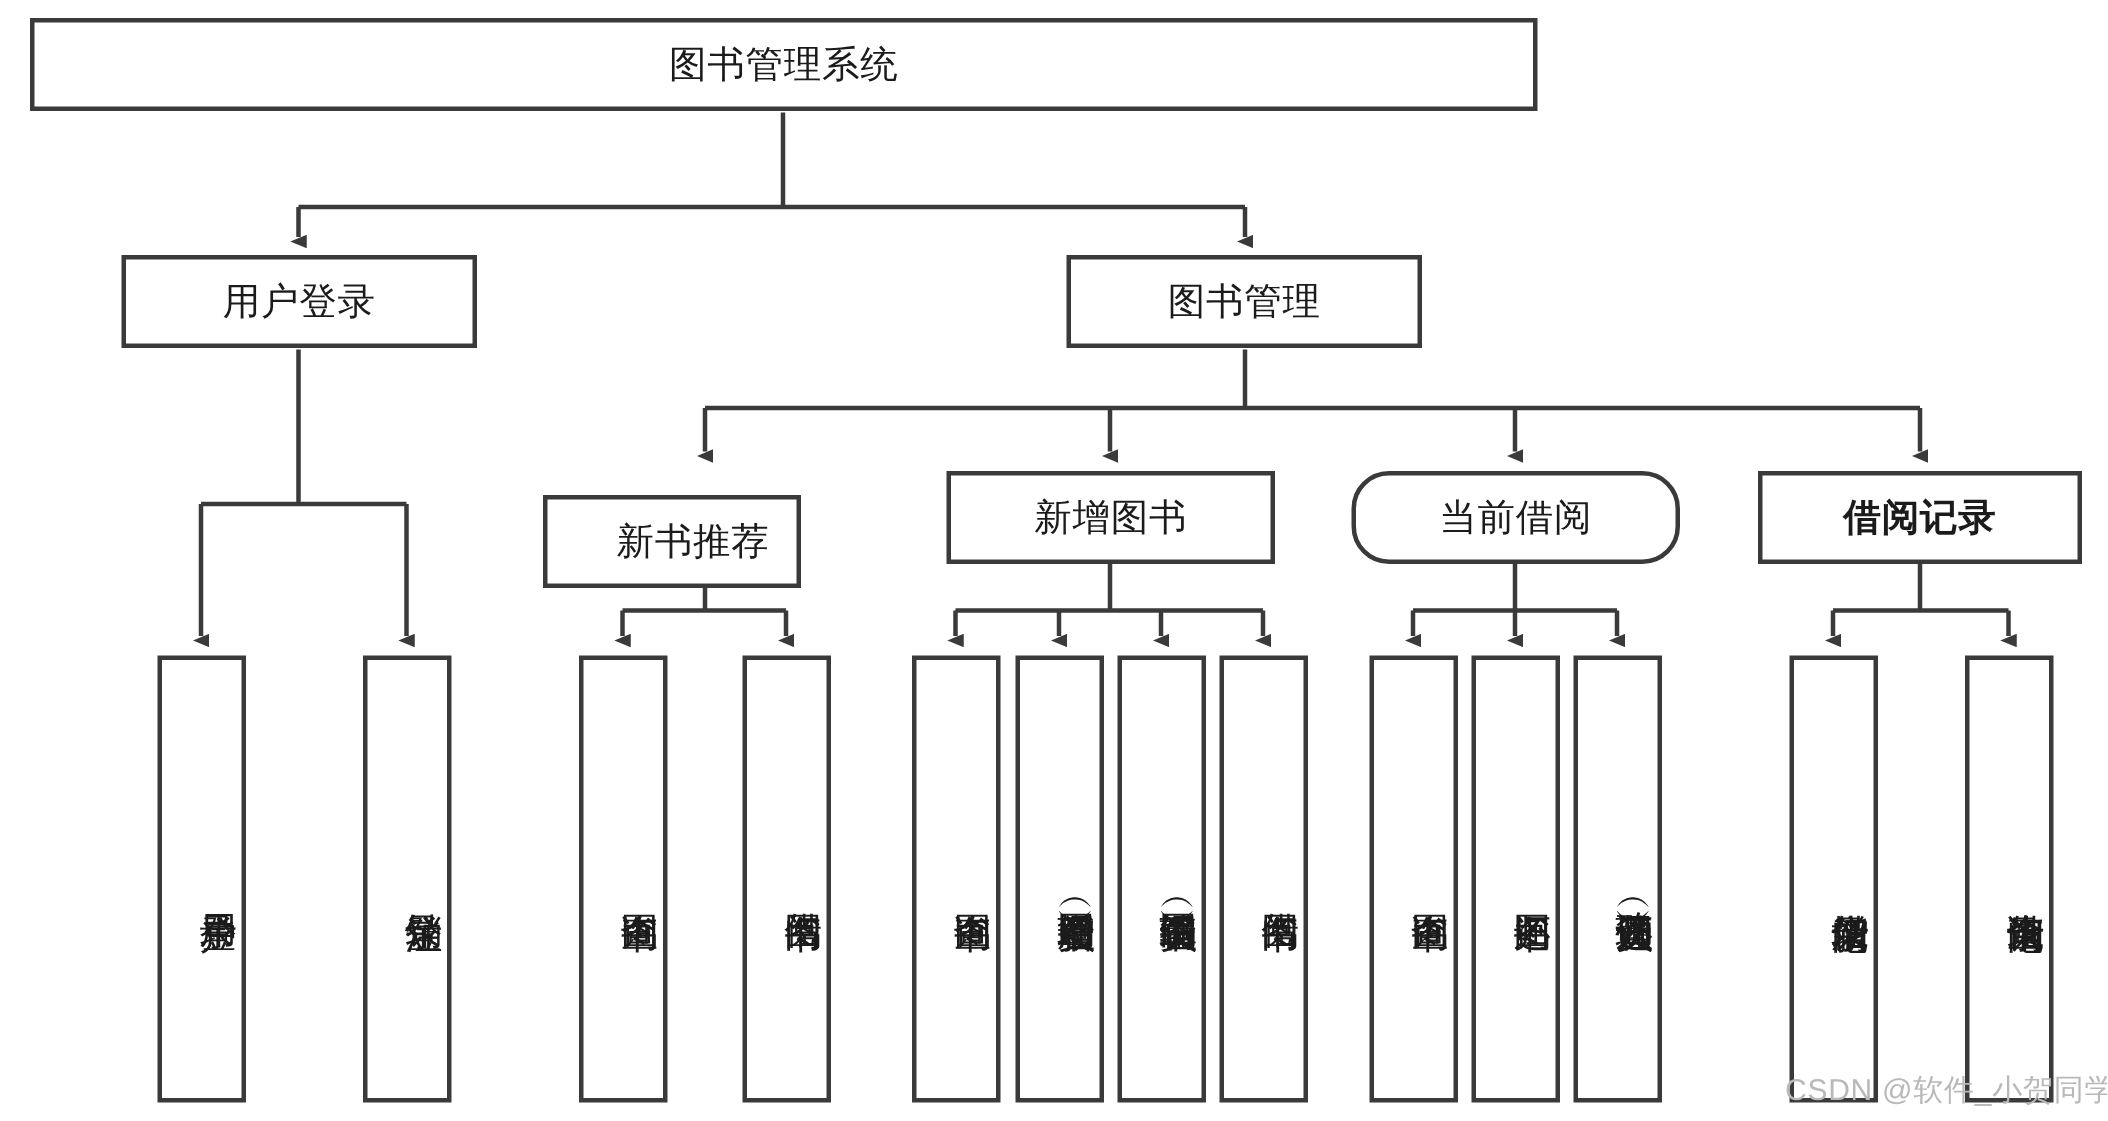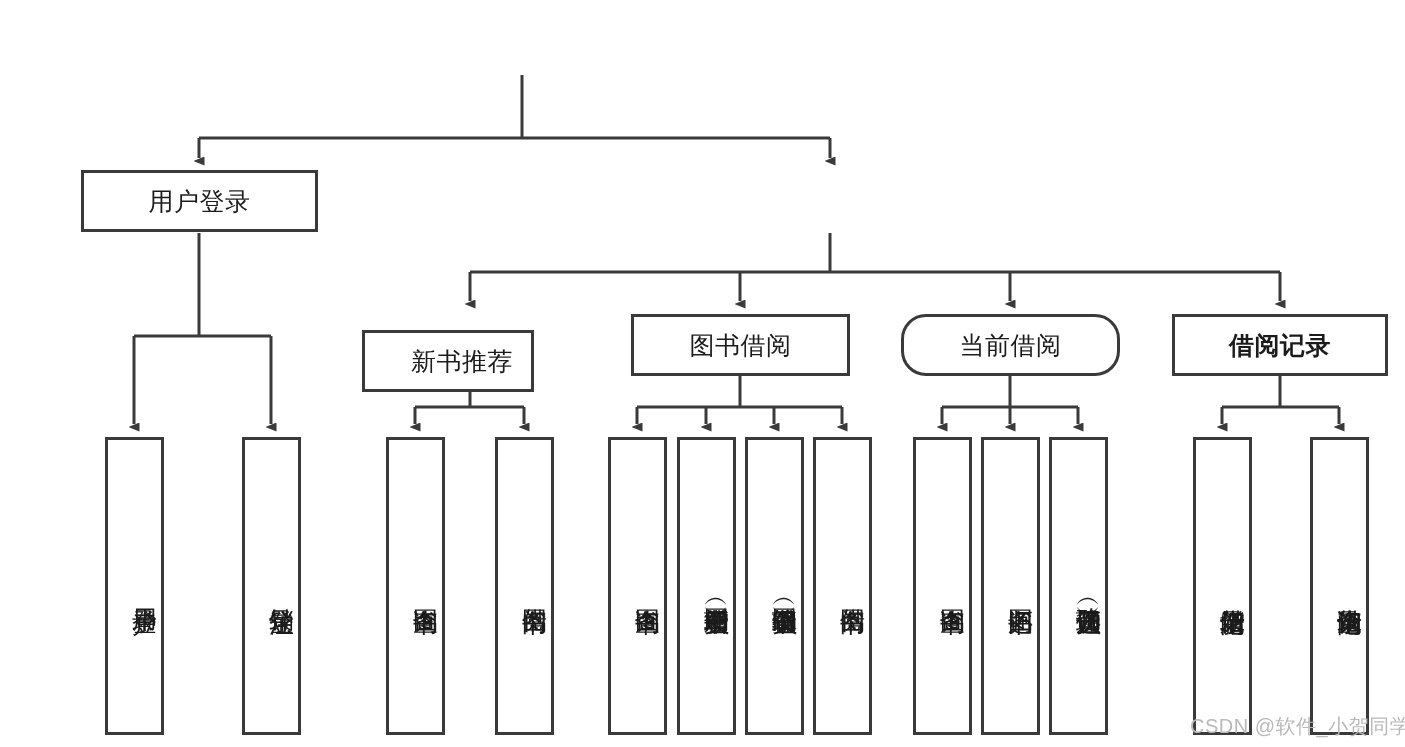--- a/index.html
+++ b/index.html
@@ -109,27 +109,29 @@
       <path d="M1010,407 L1010,424" marker-end="url(#arrow)"></path>
       <path d="M1078,407 L1078,424" marker-end="url(#arrow)"></path>
 
       <path d="M1280,376 L1280,407"></path>
       <path d="M1222,407 L1339,407"></path>
       <path d="M1222,407 L1222,424" marker-end="url(#arrow)"></path>
       <path d="M1339,407 L1339,424" marker-end="url(#arrow)"></path>
     </g>
   </svg>
 
+  <div class="node horiz" style="left:20px; top:12px; width:1005px; height:62px;">图书管理系统</div>
 
   <div class="node horiz" style="left:81px; top:170px; width:237px; height:62px;">用户登录</div>
 
+  <div class="node horiz" style="left:711px; top:170px; width:237px; height:62px;">图书管理</div>
 
   <div class="node horiz" style="left:362px; top:330px; width:172px; height:62px;padding-left:28px;">新书推荐</div>
 
-  <div class="node horiz" style="left:631px; top:314px; width:219px; height:62px;">图书借阅</div>
+  <div class="node horiz" style="left:631px; top:314px; width:219px; height:62px;">新增图书</div>
 
   <div class="node horiz" style="left:901px; top:314px; width:219px; height:62px;border-radius:25px;">当前借阅</div>
 
   <div class="node horiz" style="left:1172px; top:314px; width:216px; height:62px;font-weight:bold;">借阅记录</div>
 
   <div class="node vert" style="left:105px; top:437px; width:59px; height:298px;">用户登录</div>
 
   <div class="node vert" style="left:242px; top:437px; width:59px; height:298px;">注销登录</div>
 
   <div class="node vert" style="left:386px; top:437px; width:59px; height:298px;">查询图书</div>

